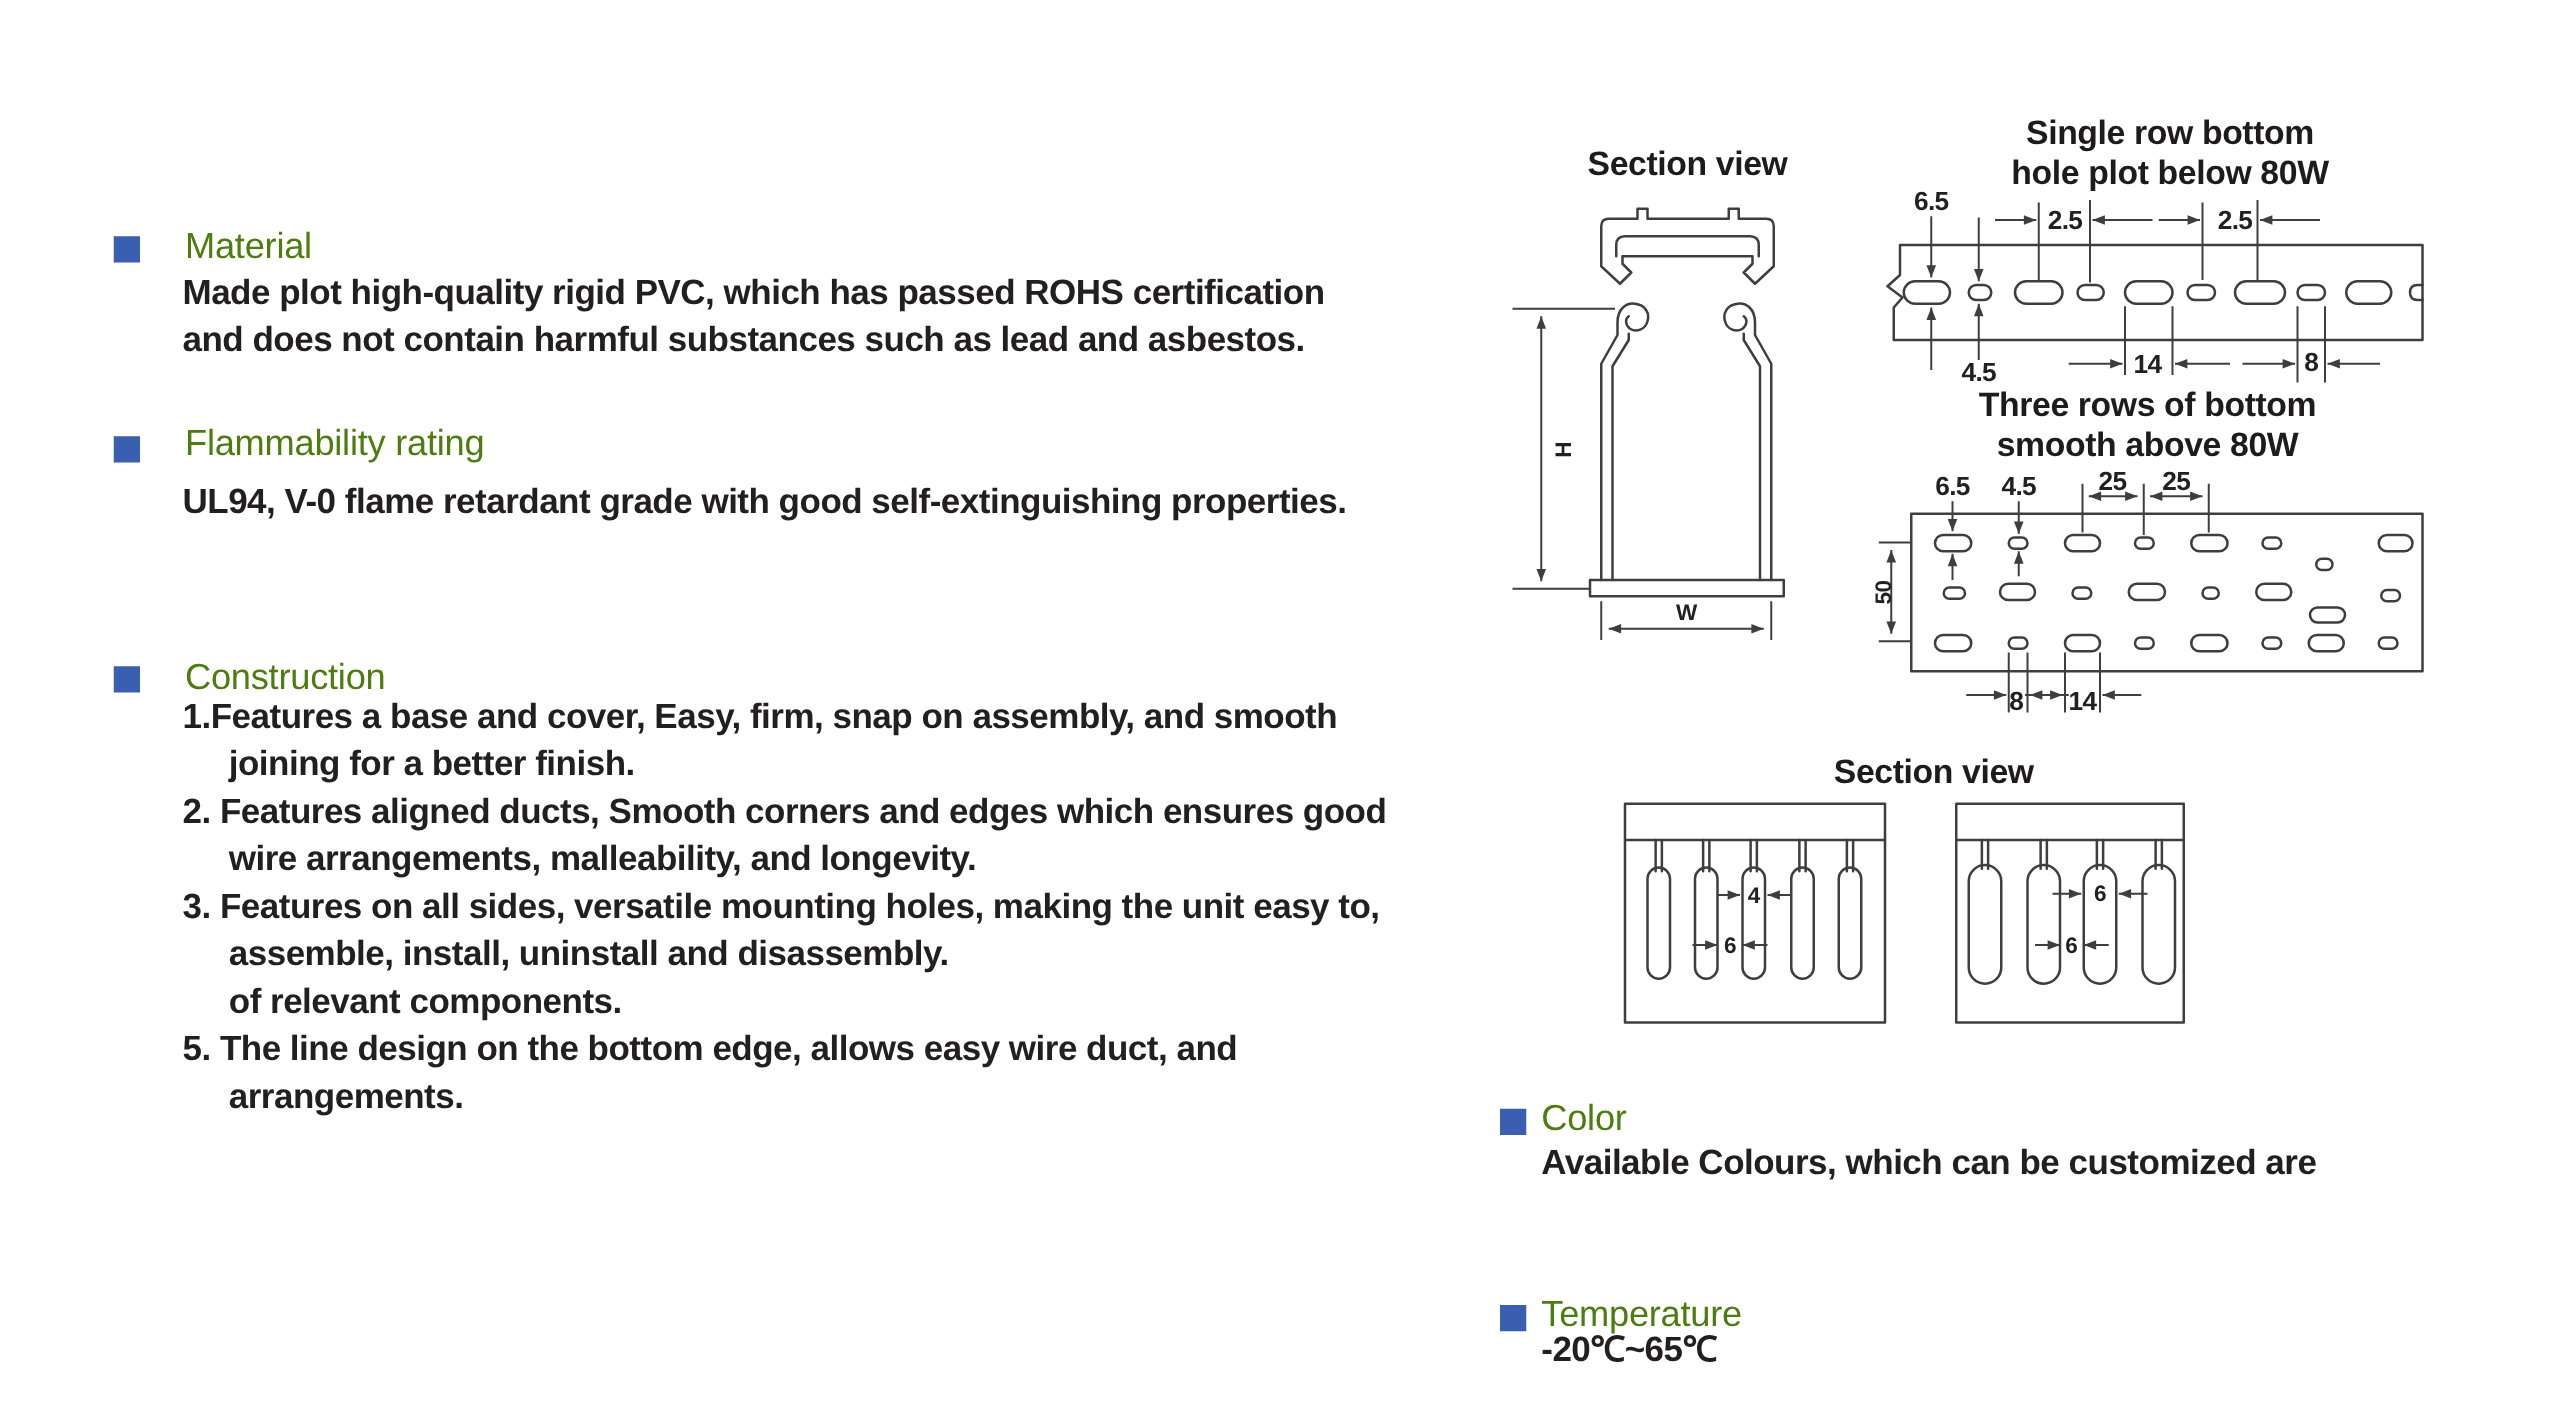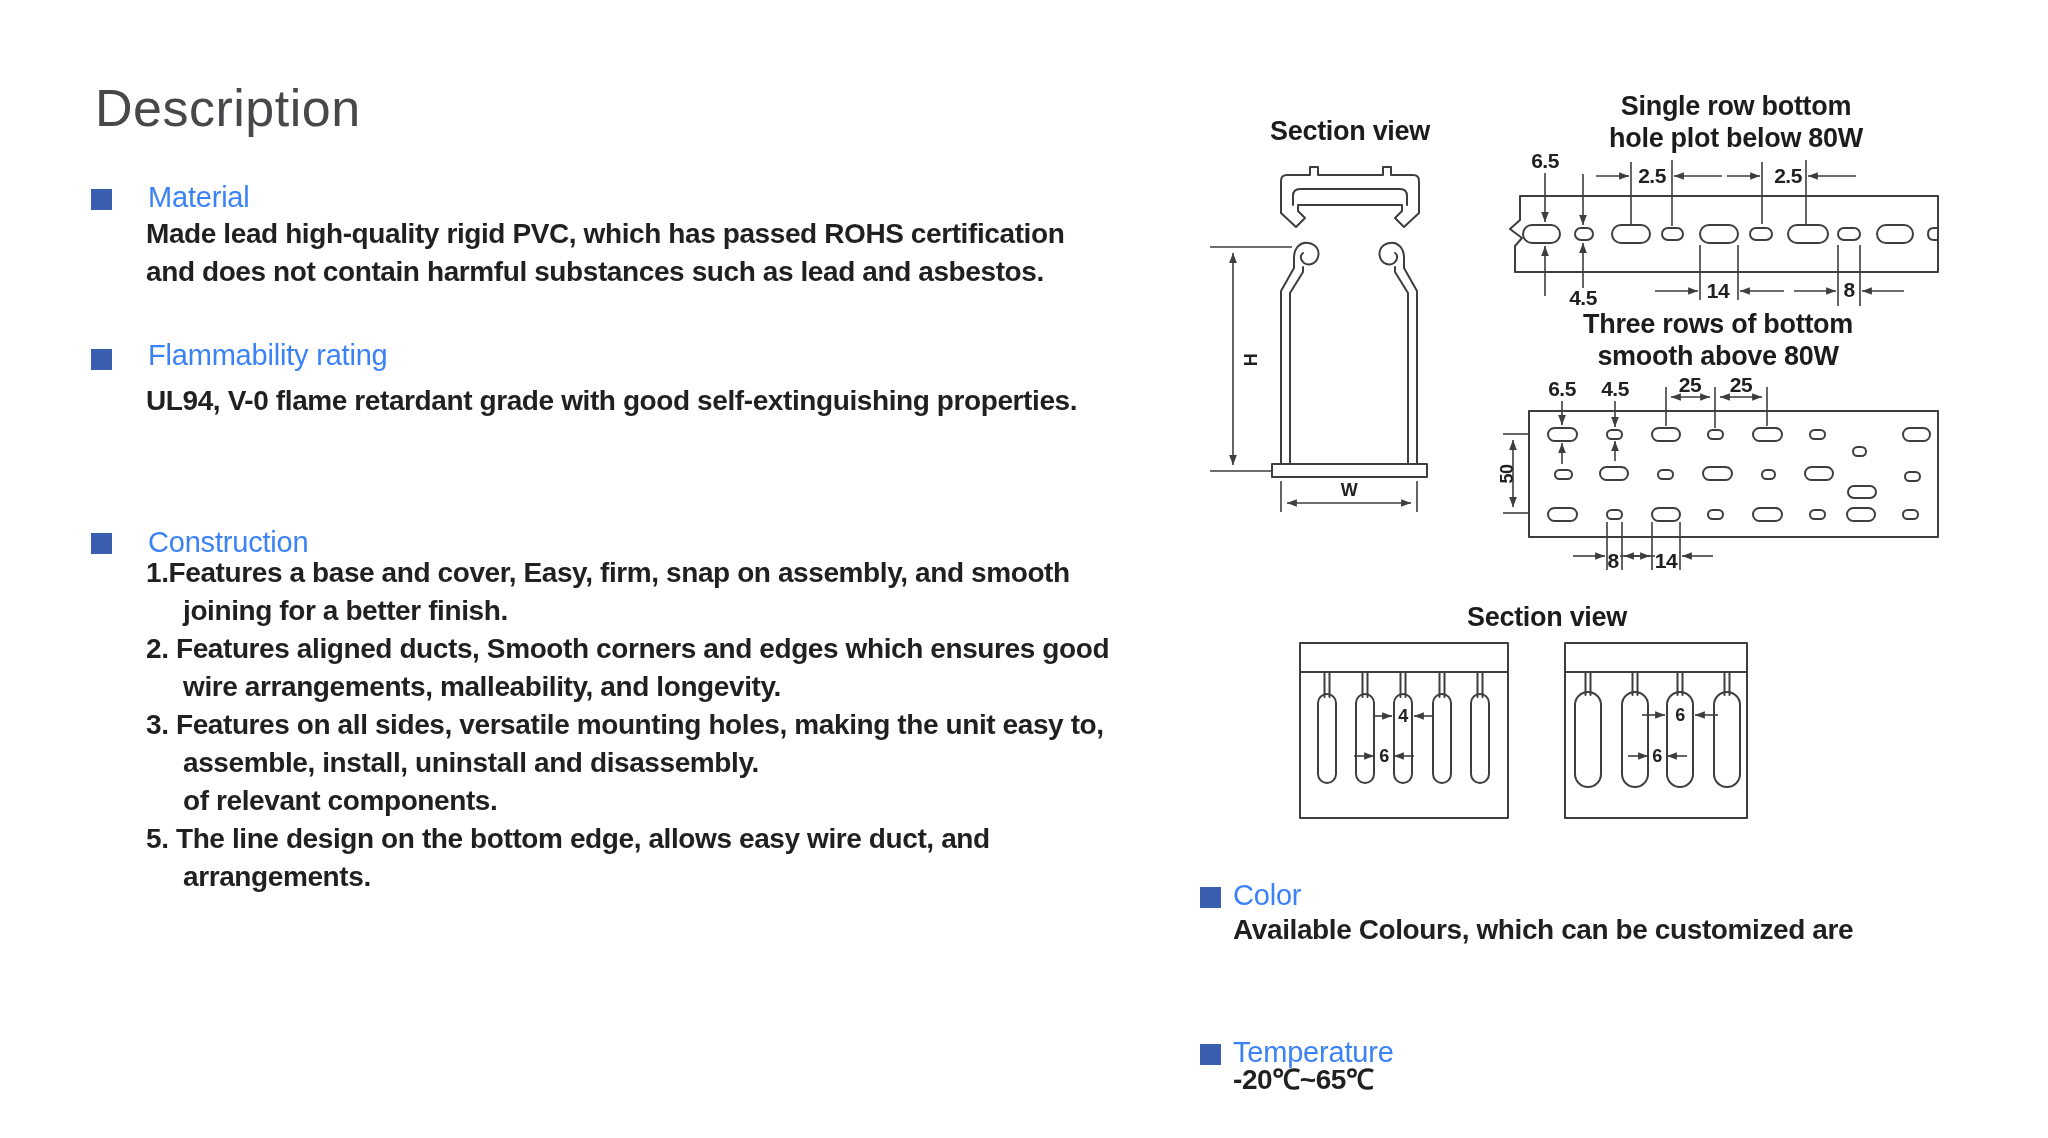--- a/index.html
+++ b/index.html
@@ -5,21 +5,21 @@
   html,body{margin:0;padding:0;background:#ffffff;}
   #canvas{
     position:relative;width:2048px;height:1138px;background:#ffffff;overflow:hidden;
     font-family:"Liberation Sans",sans-serif;color:#221f20;
   }
   .abs{position:absolute;}
   .page-title{
     font-size:52px;font-weight:400;color:#48484a;letter-spacing:0.5px;white-space:nowrap;
   }
   .sec-heading{
-    font-size:29px;font-weight:400;color:#3b82f6;letter-spacing:-0.2px;white-space:nowrap;
+    font-size:29px;font-weight:400;color:#4d7c0f;letter-spacing:-0.2px;white-space:nowrap;
   }
   .bullet{
     width:21px;height:21px;background:#3a5fb0;
   }
   .body-block{
     font-size:28px;font-weight:700;letter-spacing:-0.4px;line-height:38px;color:#221f20;
   }
   .body-block div{white-space:nowrap;}
   .body-block .wrap{padding-left:37px;}
   .fig-title{
@@ -31,26 +31,25 @@
   .dm{fill:none;stroke:#3e3e40;stroke-width:1.6;stroke-linecap:butt;}
   text.dim{font-family:"Liberation Sans",sans-serif;font-size:21px;font-weight:600;
     fill:#232022;text-anchor:middle;letter-spacing:-0.5px;}
   text.dim-sm{font-size:18px;}
 </style>
 </head>
 <body>
 
 <div id="canvas">
 
-  <div class="abs page-title" style="left:95px;top:78px">Description</div>
 
   <div class="abs bullet" style="left:91px;top:189px"></div>
   <div class="abs sec-heading" style="left:148px;top:181px">Material</div>
   <div class="abs body-block" style="left:146px;top:215px">
-    <div>Made lead high-quality rigid PVC, which has passed ROHS certification</div>
+    <div>Made plot high-quality rigid PVC, which has passed ROHS certification</div>
     <div>and does not contain harmful substances such as lead and asbestos.</div>
   </div>
 
   <div class="abs bullet" style="left:91px;top:349px"></div>
   <div class="abs sec-heading" style="left:148px;top:339px">Flammability rating</div>
   <div class="abs body-block" style="left:146px;top:382px">
     <div>UL94, V-0 flame retardant grade with good self-extinguishing properties.</div>
   </div>
 
   <div class="abs bullet" style="left:91px;top:533px"></div>

